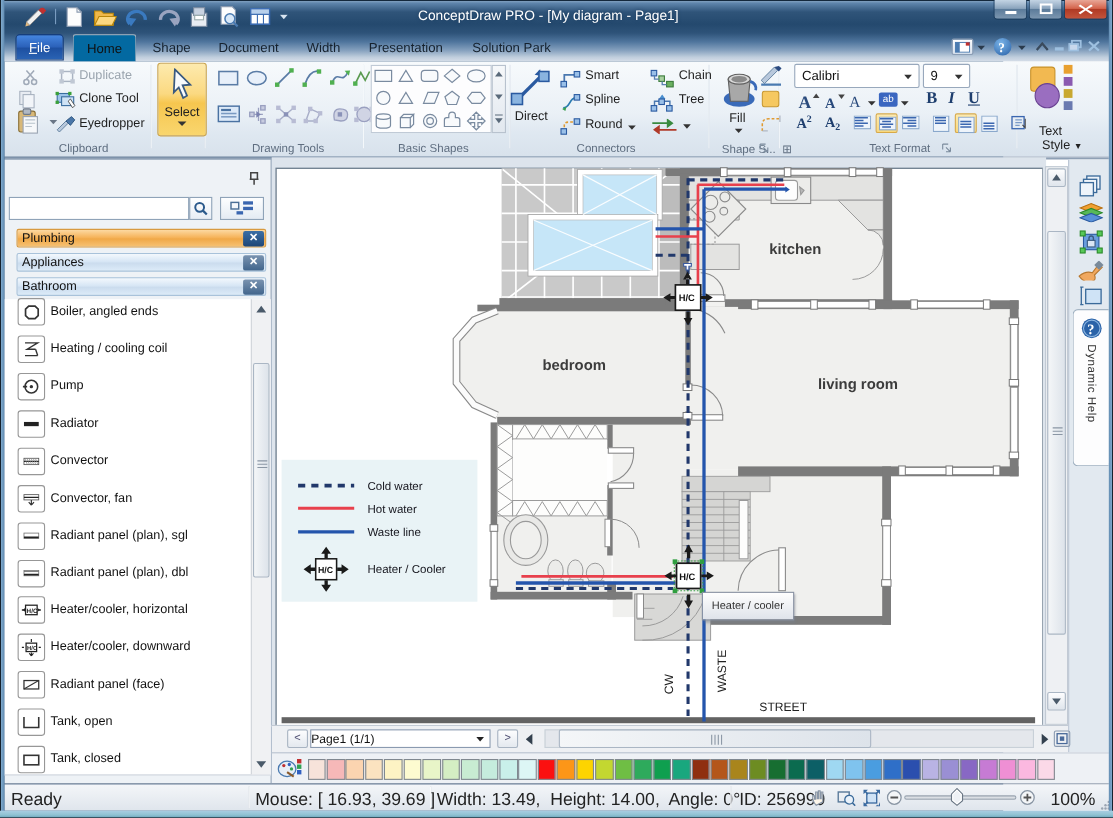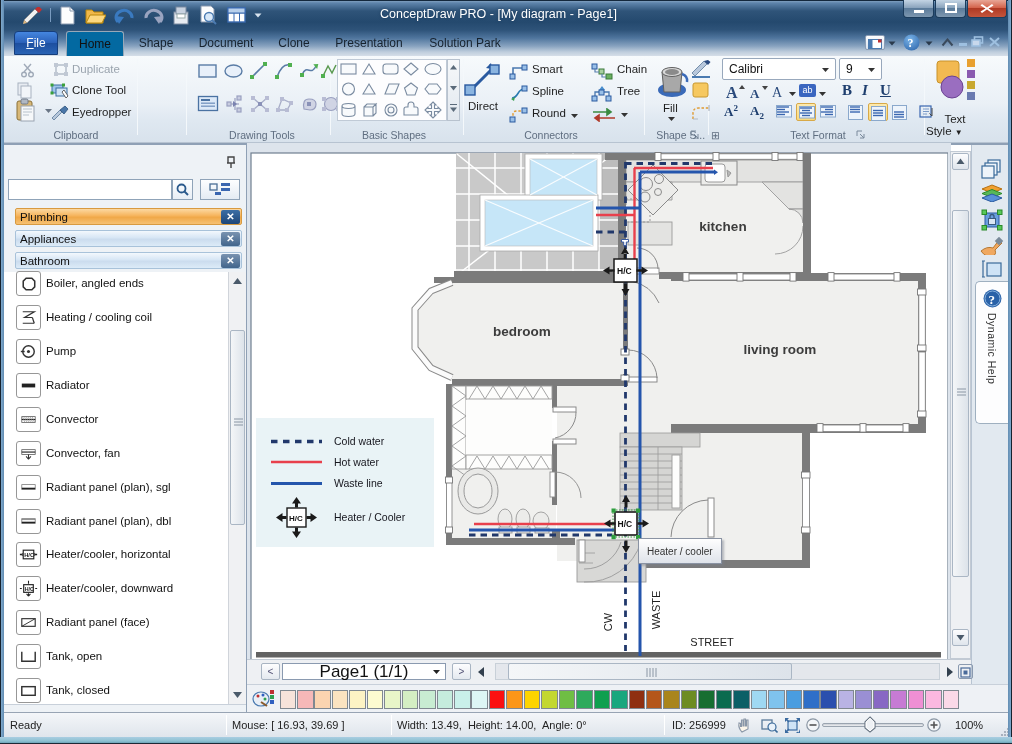--- a/index.html
+++ b/index.html
@@ -35,21 +35,21 @@
 .ibox{position:absolute;left:4px;top:4px;width:25px;height:25px;background:#fff;border:1px solid #979797;border-radius:3px}
 .ilbl{position:absolute;left:34px;top:10px;font-size:11.5px;color:#111;white-space:nowrap}
 
 #canvas{position:absolute;left:247px;top:143px;width:704px;height:518px;background:#dde4ec}
 #canvas svg.plan{position:absolute;left:0;top:2px}
 .sbthumb{background:linear-gradient(90deg,#f4f6f8,#dde3ea);border:1px solid #aab6c4;border-radius:2px}
 
 #palette{position:absolute;left:247px;top:684px;width:761px;height:28px;background:#eef1f5;border-top:1px solid #c8d0da}
 .pc{position:absolute;top:5px;width:16.5px;height:19px;border:1px solid #808890}
 
-#status{position:absolute;left:4px;top:712px;width:1004px;height:25px;background:linear-gradient(180deg,#f4f6f9,#dfe5ec);border-top:1px solid #98a4b4;font-size:11px;color:#222}
+#status{position:absolute;left:4px;top:712px;width:1004px;height:25px;background:linear-gradient(180deg,#f4f6f9,#dfe5ec);border-top:1px solid #98a4b4;font-size:16px;color:#222}
 .st{position:absolute;top:6px;white-space:nowrap}
 .ssep{position:absolute;top:2px;height:20px;width:1px;background:#b6c0cc;border-right:1px solid #fff}
 
 #sidebar{position:absolute;left:971px;top:145px;width:37px;height:539px;background:#e2e9f0;border-left:1px solid #b8c4d2}
 #dynhelp{position:absolute;left:975px;top:281px;width:33px;height:143px;background:#fdfdfe;border:1px solid #9fb0c0;border-right:none;border-radius:5px 0 0 5px}
 .vtext{writing-mode:vertical-rl;transform:none;font-size:10.5px;color:#333;letter-spacing:0.5px}
 
 .frame{position:absolute}
 #frL{background:linear-gradient(90deg,#16222e 0.8px,#7fa9cc 1px,#628cb2);}
 #frR{background:linear-gradient(270deg,#16222e 0.8px,#7fa9cc 1px,#628cb2);}
@@ -113,21 +113,21 @@
         <rect x="2" y="3" width="17" height="5" fill="#b8d0ec" stroke="#3a6ab0"></rect>
       </svg>
   <svg class="abs" style="left:254px;top:13px" width="8" height="5">
         <path d="M0.5 0.5 L4 4.5 L7.5 0.5 Z" fill="#d8e4f0"></path>
       </svg>
 </div>
   <div id="filebtn"><u>F</u>ile</div>
   <div class="tab tabsel" style="left:66px;width:58px">Home</div>
   <div class="tab" style="left:128px;width:56px">Shape</div>
   <div class="tab" style="left:188px;width:76px">Document</div>
-  <div class="tab" style="left:268px;width:52px">Clone</div>
+  <div class="tab" style="left:268px;width:52px">Width</div>
   <div class="tab" style="left:324px;width:90px">Presentation</div>
   <div class="tab" style="left:418px;width:94px">Solution Park</div>
   <div id="tabright">
   <div class="abs" style="left:865px;top:35px;width:20px;height:15px;background:linear-gradient(180deg,#fdfdfe,#d8e2ee);border:1px solid #8a9cb4;border-radius:2px"><svg width="14" height="10" style="margin:1px 2px">
           <rect x="0.5" y="0.5" width="13" height="9" fill="#fff" stroke="#4a7ab0"></rect>
           <rect x="0.5" y="0.5" width="4" height="9" fill="#4a7ab0"></rect>
           <rect x="10" y="0.5" width="3.5" height="3" fill="#c03030"></rect>
         </svg></div>
   <svg class="abs" style="left:888px;top:41px" width="8" height="5">
         <path d="M0.5 0.5 L4 4.5 L7.5 0.5 Z" fill="#2a3a4c"></path>
@@ -215,20 +215,29 @@
         </g>
         <path d="M12 10 l4 6 l2 -2 l-4 -6 Z" fill="#fff" stroke="#444" stroke-width="0.8"></path>
       </svg>
   <div class="rlbl" style="left:68px;top:28px">Clone Tool</div>
   <svg class="abs" style="left:46px;top:48px" width="20" height="18" viewBox="0 0 20 18">
         <path d="M2 16 L10 8 L12 10 L4 18 Z" fill="#b8c8dc" stroke="#5a7a9a" stroke-width="0.8" transform="translate(0,-2)"></path>
         <path d="M10 6 l4 4 l4 -5 l-3 -3 Z" fill="#4a76a8" stroke="#2c537c" stroke-width="0.8"></path>
       </svg>
   <div class="rlbl" style="left:68px;top:50px">Eyedropper</div>
 
+  <div class="abs" style="left:139px;top:1px;width:45px;height:67px;border:1px solid #caa44e;border-radius:3px;background:linear-gradient(180deg,#fdeaae,#fbd981 42%,#f6c64f 55%,#f9d66e)">
+    <svg width="26" height="30" style="margin:4px 9px 0" viewBox="0 0 26 30">
+          <path d="M6 1 L20 15 L13 15.5 L17 25 L13.5 27 L9.5 17.5 L5 22 Z" fill="#f8fafc" stroke="#3a5a80" stroke-width="1.6"></path>
+        </svg>
+    <div style="text-align:center;font-size:11.5px;color:#222;margin-top:-1px">Select</div>
+    <svg width="9" height="5" style="display:block;margin:2px auto">
+          <path d="M0.5 0.5 L4.5 4.5 L8.5 0.5 Z" fill="#333"></path>
+        </svg>
+  </div>
 
   <svg class="abs" style="left:193px;top:7px" width="22" height="17">
         <rect x="2" y="2" width="17" height="12" fill="#e8f0fa" stroke="#5a7ca6" stroke-width="1.4"></rect>
       </svg>
   <svg class="abs" style="left:219px;top:7px" width="22" height="17">
         <ellipse cx="10.5" cy="8" rx="8.5" ry="6" fill="#e8f0fa" stroke="#5a7ca6" stroke-width="1.4"></ellipse>
       </svg>
   <svg class="abs" style="left:245px;top:5px" width="20" height="20">
         <line x1="3" y1="16" x2="16" y2="3" stroke="#5a7ca6" stroke-width="1.6"></line>
         <rect x="1" y="14" width="4" height="4" fill="#50b050"></rect>
@@ -493,21 +502,21 @@
       <rect x="4" y="4" width="22" height="22" rx="3" fill="#f2b951" stroke="#c8922a"></rect>
       <circle cx="19" cy="30" r="11" fill="#9a6ec0" stroke="#6a4292"></circle>
       <g>
             <rect x="34" y="2" width="8" height="8" fill="#e8a030"></rect>
             <rect x="34" y="13" width="8" height="8" fill="#8a5ab0"></rect>
             <rect x="34" y="24" width="8" height="8" fill="#c8a830"></rect>
             <rect x="34" y="35" width="8" height="8" fill="#6a7ab0"></rect>
           </g>
     </svg>
     <div style="text-align:center;font-size:11.5px;color:#222;margin-top:4px">Text</div>
-    <div style="text-align:left;font-size:11.5px;color:#222">Style <span style="font-size:8px">▼</span></div>
+    <div style="text-align:right;font-size:11.5px;color:#222">Style <span style="font-size:8px">▼</span></div>
   </div>
 </div>
 
   <div class="abs" style="left:4px;top:143px;width:1004px;height:2px;background:#8fa0b5"></div>
 
   <div id="leftpanel">
     <svg class="abs" style="left:220px;top:10px" width="14" height="16" viewBox="0 0 14 16">
         <path d="M4 2 h6 v6 h-6 Z M3 8 h8 M7 8 v5" stroke="#444" stroke-width="1.4" fill="none"></path>
       </svg>
     <div class="abs" style="left:4px;top:34px;width:164px;height:21px;background:#fff;border:1px solid #8fa3b8"></div>
@@ -984,21 +993,21 @@
             </g>
           </svg></div>
     <div class="abs" style="left:1px;top:477px;width:17px;height:17px;background:linear-gradient(180deg,#fdfdfe,#dfe5ec);border:1px solid #aab6c4;border-radius:2px"><svg width="15" height="15">
             <path d="M7.5 10.5 L11.5 5 H3.5 Z" fill="#4a5a6a"></path>
           </svg></div>
   </div>
 </div>
   <div id="hscroll">
   <div class="abs" style="left:247px;top:659px;width:724px;height:25px;background:#eef0f3;border-top:1px solid #c2cad4">
     <div class="abs" style="left:14px;top:3px;width:19px;height:17px;background:linear-gradient(180deg,#fdfdfe,#e4e9ef);border:1px solid #a8b4c2;border-radius:2px;text-align:center;font-size:10px;color:#557;line-height:16px">&lt;</div>
-    <div class="abs" style="left:35px;top:3px;width:164px;height:17px;background:#fff;border:1px solid #8a9ab0;font-size:17px;color:#111;text-align:center;line-height:16px">Page1 (1/1)
+    <div class="abs" style="left:35px;top:3px;width:164px;height:17px;background:#fff;border:1px solid #8a9ab0;font-size:11px;color:#111;line-height:16px">Page1 (1/1)
       <svg width="9" height="6" style="position:absolute;right:4px;top:5px">
             <path d="M1 1 L4.5 5 L8 1 Z" fill="#222"></path>
           </svg></div>
     <div class="abs" style="left:205px;top:3px;width:19px;height:17px;background:linear-gradient(180deg,#fdfdfe,#e4e9ef);border:1px solid #a8b4c2;border-radius:2px;text-align:center;font-size:10px;color:#557;line-height:16px">&gt;</div>
     <svg class="abs" style="left:229px;top:6px" width="10" height="12">
           <path d="M8 1 L2 6 L8 11 Z" fill="#33404e"></path>
         </svg>
     <div class="abs" style="left:248px;top:3px;width:445px;height:17px;background:#e4e7ec;border:1px solid #c8d0d8"></div>
     <div class="sbthumb abs" style="left:261px;top:3px;width:284px;height:17px"><svg width="12" height="11" style="margin:3px 136px">
             <g stroke="#8a96a4">

